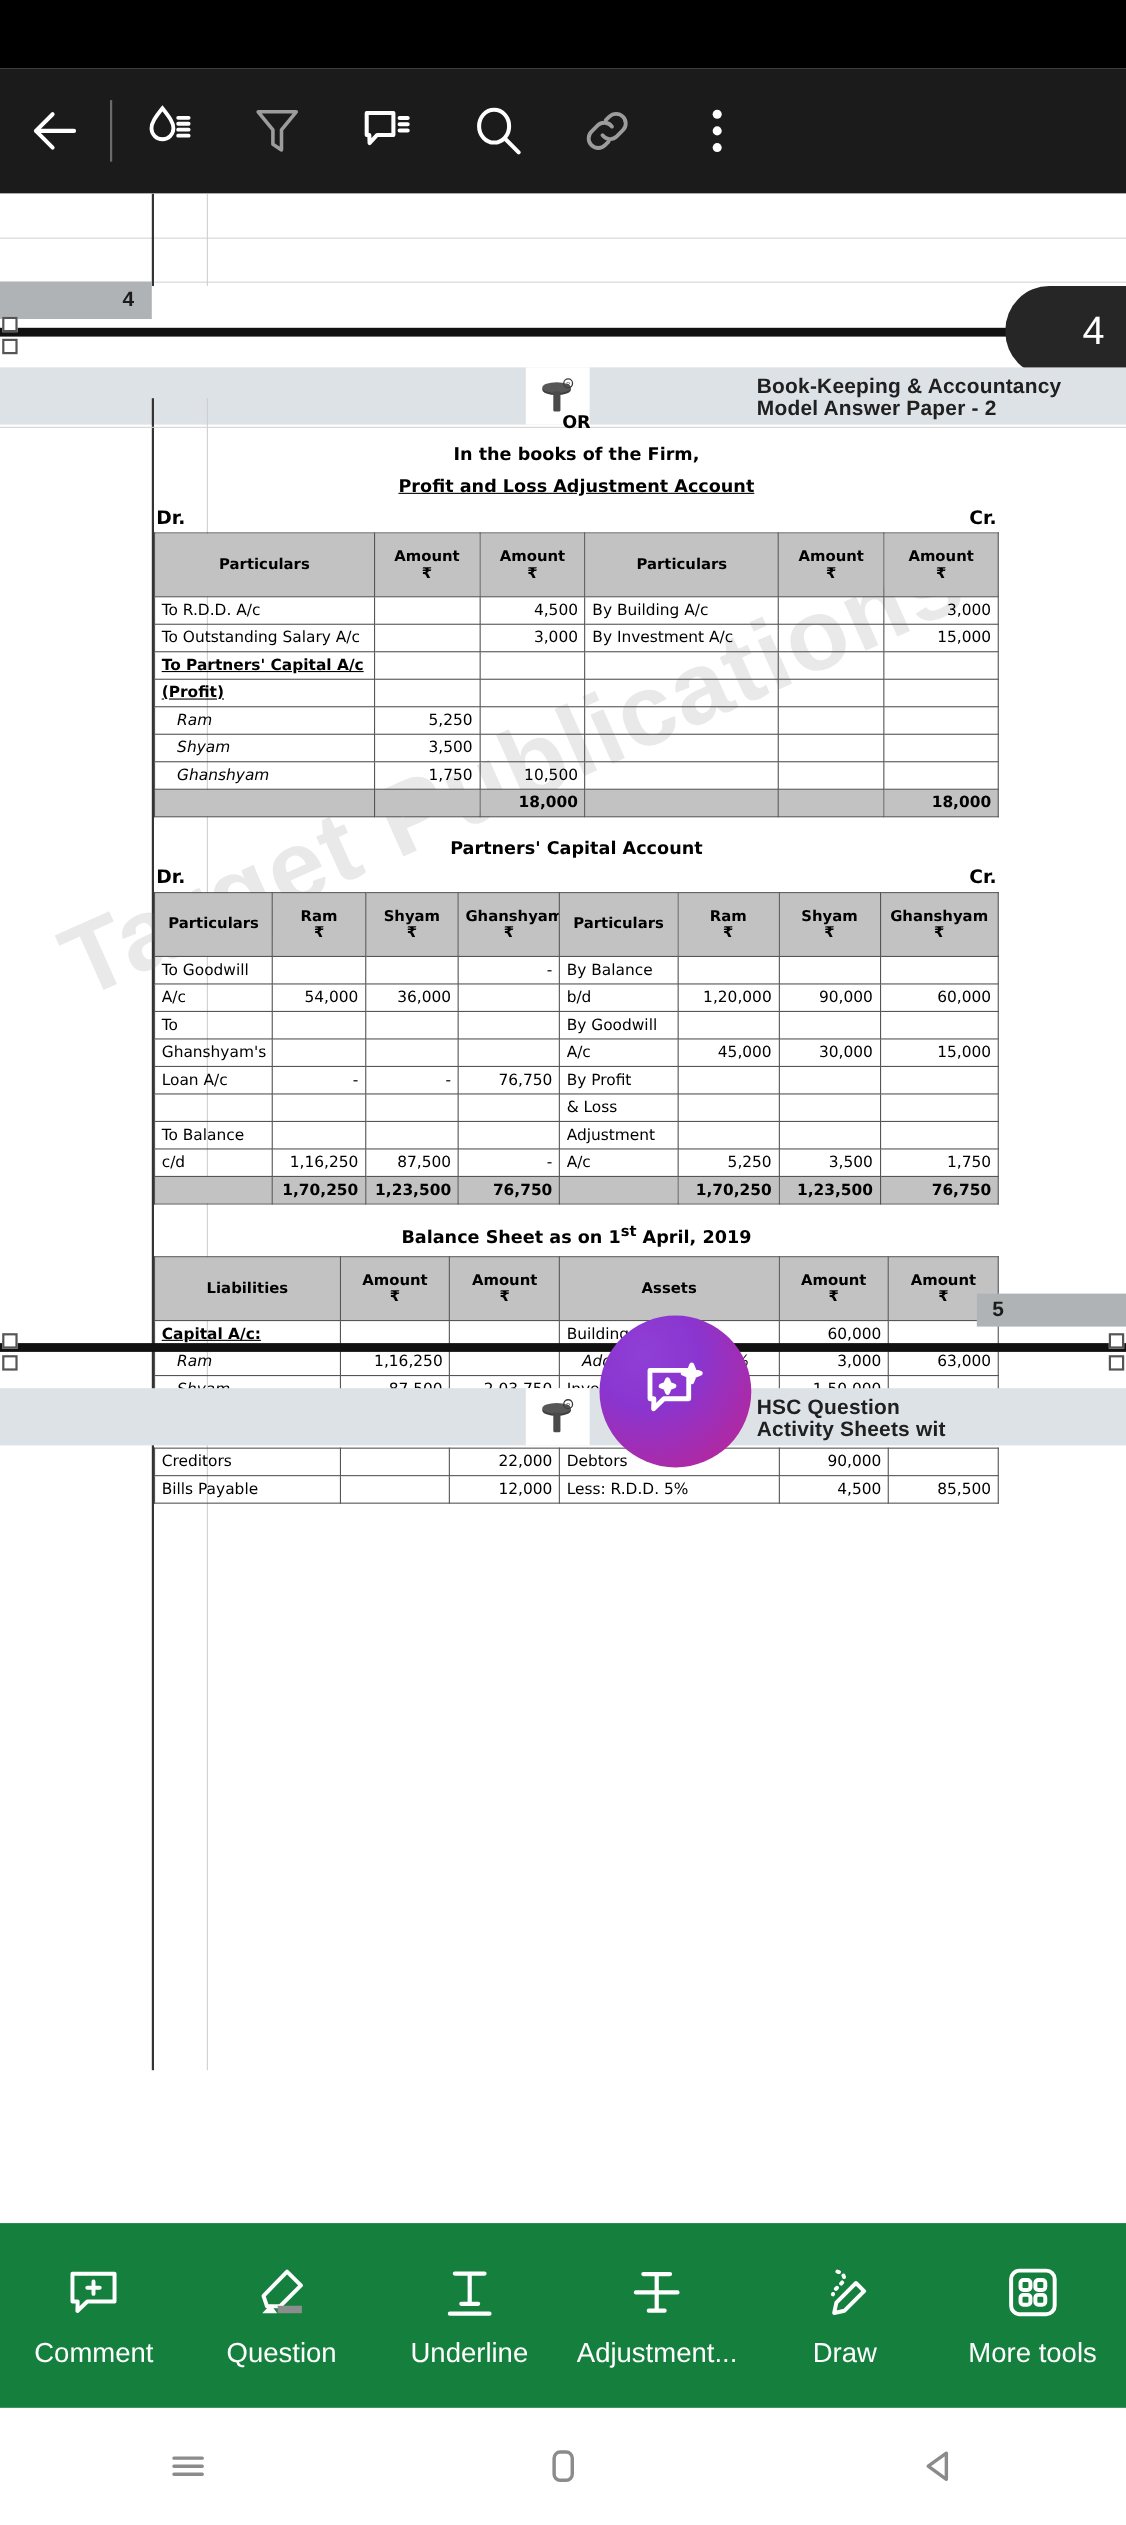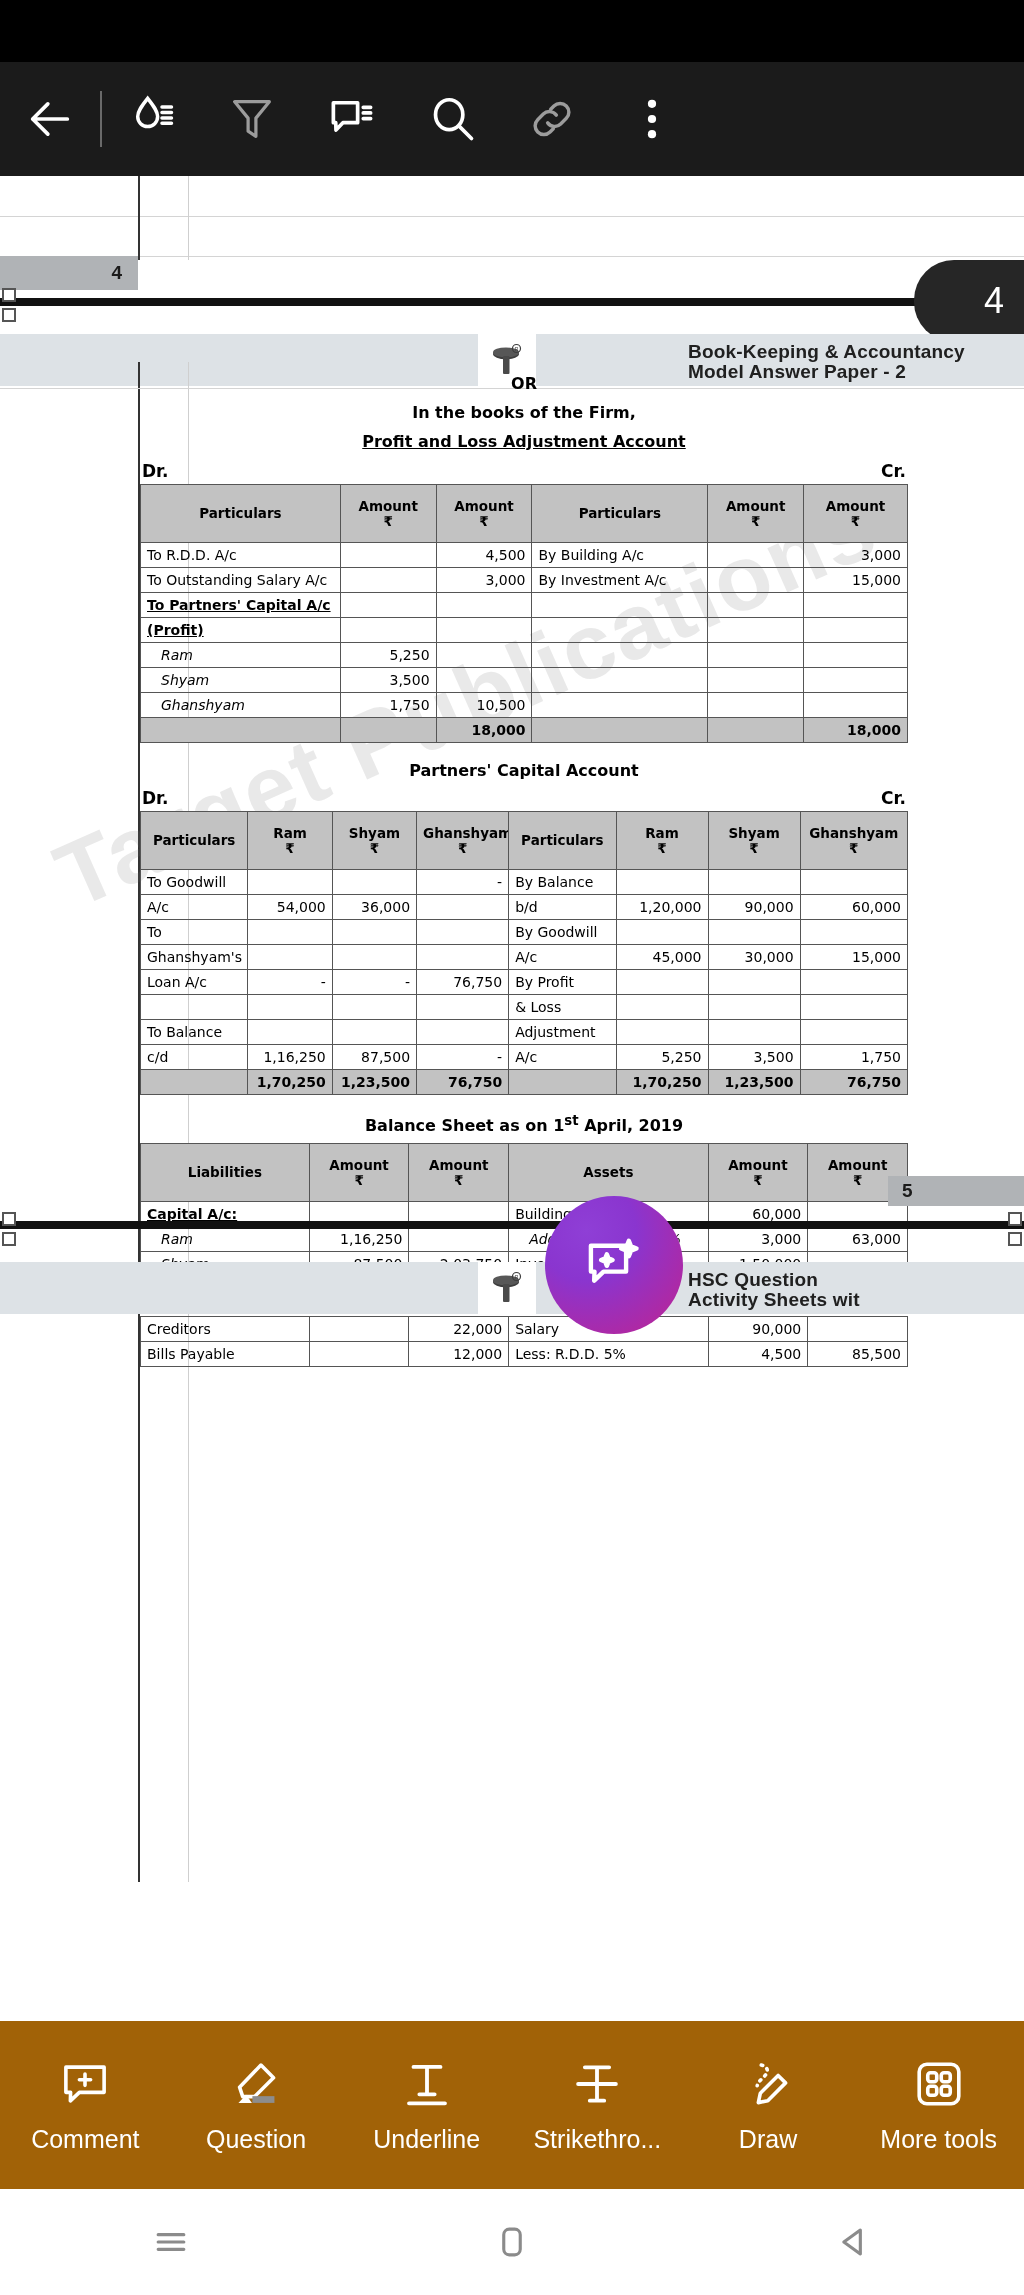--- a/index.html
+++ b/index.html
@@ -59,21 +59,21 @@
   .wm{position:absolute;left:120px;top:470px;width:800px;height:560px;
       transform:rotate(-24deg);color:rgba(120,120,120,.16);font-size:92px;
       font-weight:bold;letter-spacing:2px;pointer-events:none;white-space:nowrap;}
 
   
   .fab{position:absolute;width:138px;height:138px;border-radius:50%;
        background:radial-gradient(circle at 30% 25%,#8f3fd6 0%,#8a35cf 35%,#c0238f 100%);
        display:flex;align-items:center;justify-content:center;}
 
   
-  .annobar{position:absolute;left:0;top:2021px;width:1024px;height:168px;background:#a16207;
+  .annobar{position:absolute;left:0;top:2021px;width:1024px;height:168px;background:#15803d;
            display:flex;align-items:center;}
   .anno{flex:1;display:flex;flex-direction:column;align-items:center;justify-content:center;gap:14px;}
   .anno .lbl{color:#fff;font-size:25px;white-space:nowrap;}
   .anno svg{width:54px;height:54px;display:block;}
 
   
   .navbar{position:absolute;left:0;top:2189px;width:1024px;height:106px;background:#fff;
           display:flex;align-items:center;}
   .navbtn{flex:1;display:flex;align-items:center;justify-content:center;}
   .navbtn svg{width:44px;height:44px;}
@@ -479,21 +479,21 @@
           <col style="width:13%">
                 <col style="width:26%">
           <col style="width:13%">
           <col style="width:13%">
         </colgroup>
       <tbody id="next-body">
           <tr>
             <td>Creditors</td>
             <td class="num"></td>
             <td class="num">22,000</td>
-            <td>Salary</td>
+            <td>Debtors</td>
             <td class="num">90,000</td>
             <td class="num"></td>
           </tr>
           <tr>
             <td>Bills Payable</td>
             <td class="num"></td>
             <td class="num">12,000</td>
             <td>Less: R.D.D. 5%</td>
             <td class="num">4,500</td>
             <td class="num">85,500</td>
@@ -530,21 +530,21 @@
   <div class="anno">
     <svg viewBox="0 0 24 24" fill="none" stroke="#fff" stroke-width="1.7" stroke-linecap="round">
       <path d="M6 4.4h12M12 4.4v12.2M8.6 16.6h6.8M4 20.6h16"></path>
     </svg>
     <div class="lbl">Underline</div>
   </div>
   <div class="anno">
     <svg viewBox="0 0 24 24" fill="none" stroke="#fff" stroke-width="1.7" stroke-linecap="round">
       <path d="M6.6 4.6h10.8M12 4.6v14.8M8.8 19.4h6.4M3.6 12h16.8"></path>
     </svg>
-    <div class="lbl">Strikethro...</div>
+    <div class="lbl">Adjustment...</div>
   </div>
   <div class="anno">
     <svg viewBox="0 0 24 24" fill="none" stroke="#fff" stroke-width="1.6" stroke-linecap="round" stroke-linejoin="round">
       <path d="M16.5 8.2l3.3 3.3-7.9 7.9-4.2.9.9-4.2z"></path>
       <path d="M9 3.6c2.6.6 3.3 2.4 2.2 4-1.3 1.9-3.6 3-4 5.2" stroke-dasharray="0.6 2.4"></path>
     </svg>
     <div class="lbl">Draw</div>
   </div>
   <div class="anno">
     <svg viewBox="0 0 24 24" fill="none" stroke="#fff" stroke-width="1.6">

